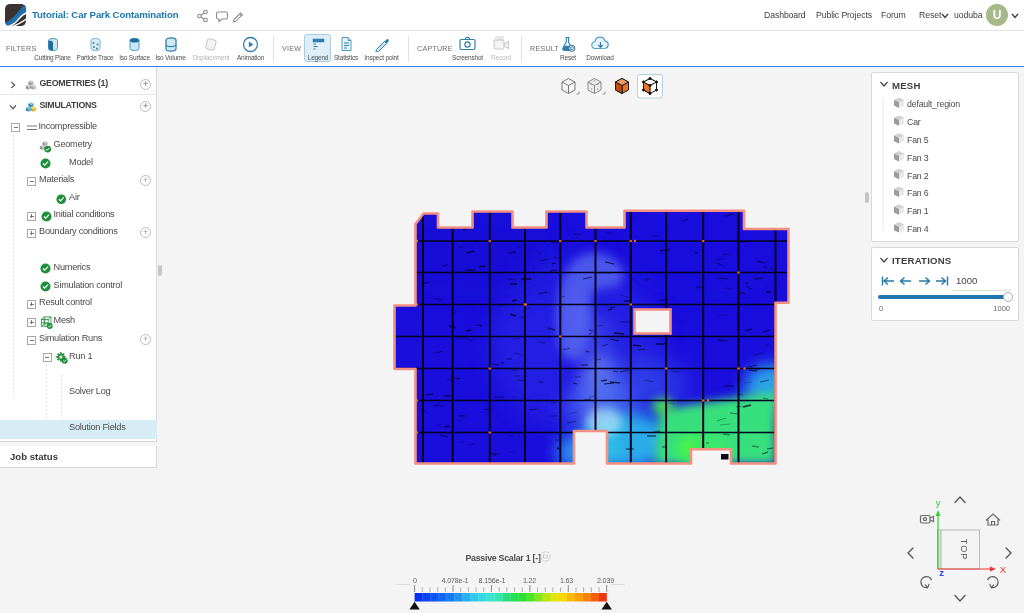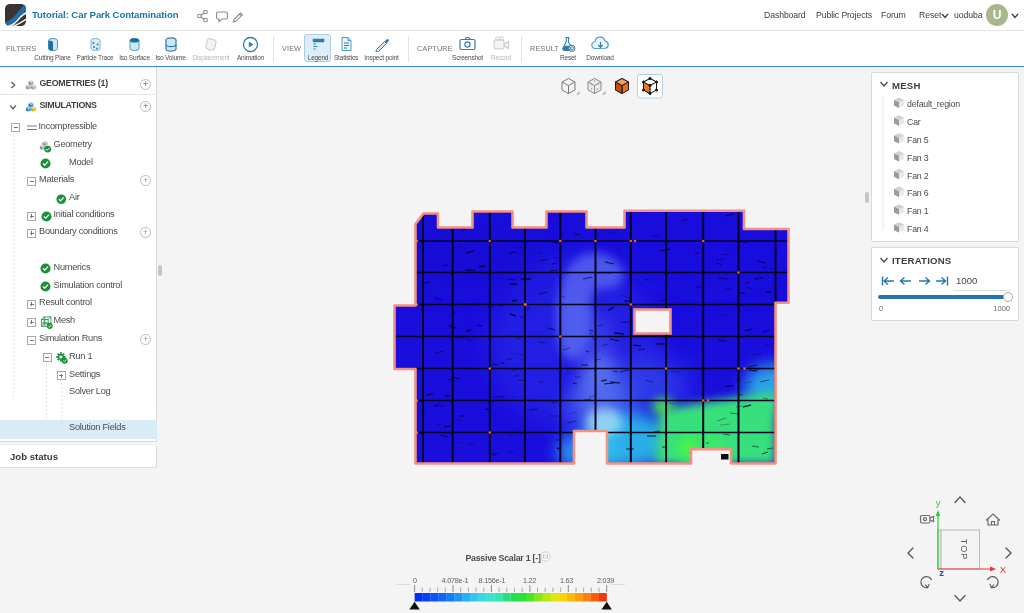--- a/index.html
+++ b/index.html
@@ -736,24 +736,20 @@
             <line x1="3.1" y1="3.1" x2="10.9" y2="10.9"></line>
             <line x1="10.9" y1="3.1" x2="3.1" y2="10.9"></line>
           </g>
         </g>
         <circle cx="7" cy="7" r="1.8" fill="#fff"></circle>
         <circle cx="11.5" cy="11.5" r="3.6" fill="#1f8f3a"></circle>
         <path d="M9.8 11.5 l1.2 1.2 2.3-2.5" stroke="#fff" stroke-width="1" fill="none"></path>
       </svg>
     <span style="left:69px;">Run 1</span>
   </div>
-  <div class="row" style="top:299.5px;">
-    <div class="expbox plus" style="left:56.5px;"></div>
-    <span style="left:69px;">Settings</span>
-  </div>
   <div class="row" style="top:317px;">
     <span style="left:69px;">Solver Log</span>
   </div>
   <div class="row" style="top:353px;height:18.5px;background:#d8ecf5;">
     <span style="left:69px;">Solution Fields</span>
   </div>
 </div>
 <div class="abs" style="left:158px;top:265px;width:4px;height:11px;background:#c6c6c6;border-radius:2px;z-index:21;"></div>
 <div class="abs" style="left:864.5px;top:191.5px;width:4px;height:11px;background:#c6c6c6;border-radius:2px;z-index:21;"></div>
 <div id="jobstatus">Job status</div>

